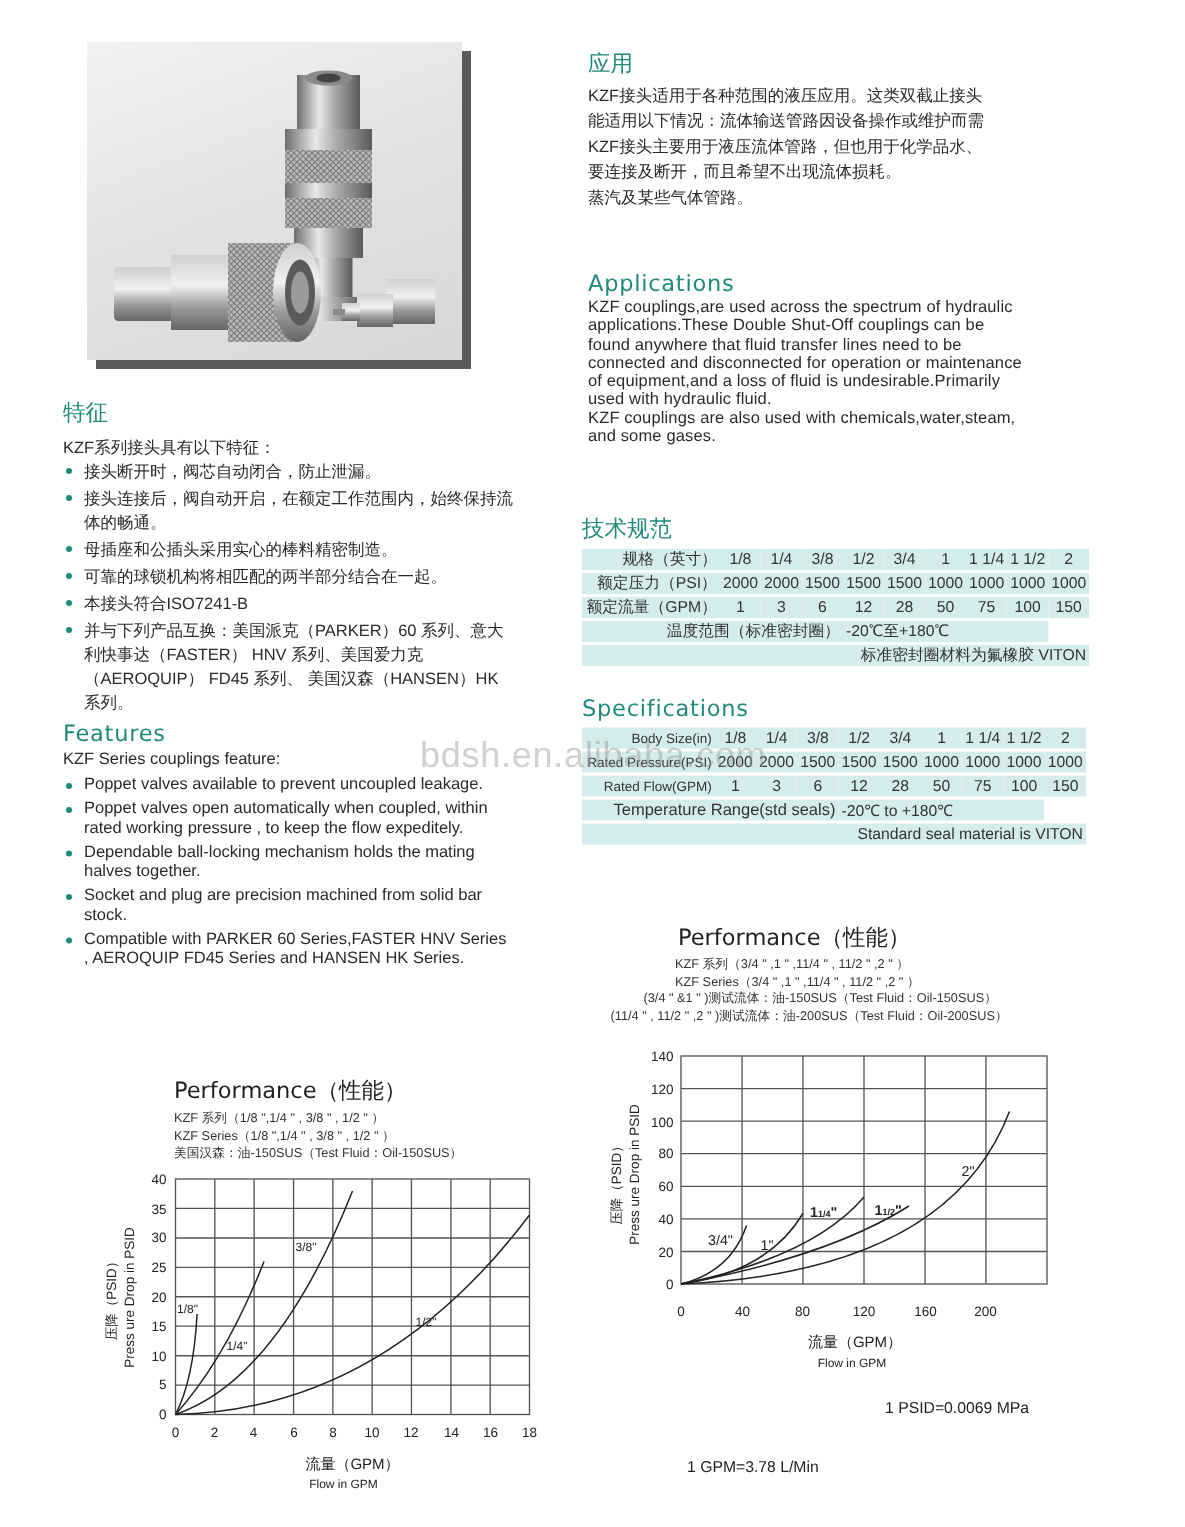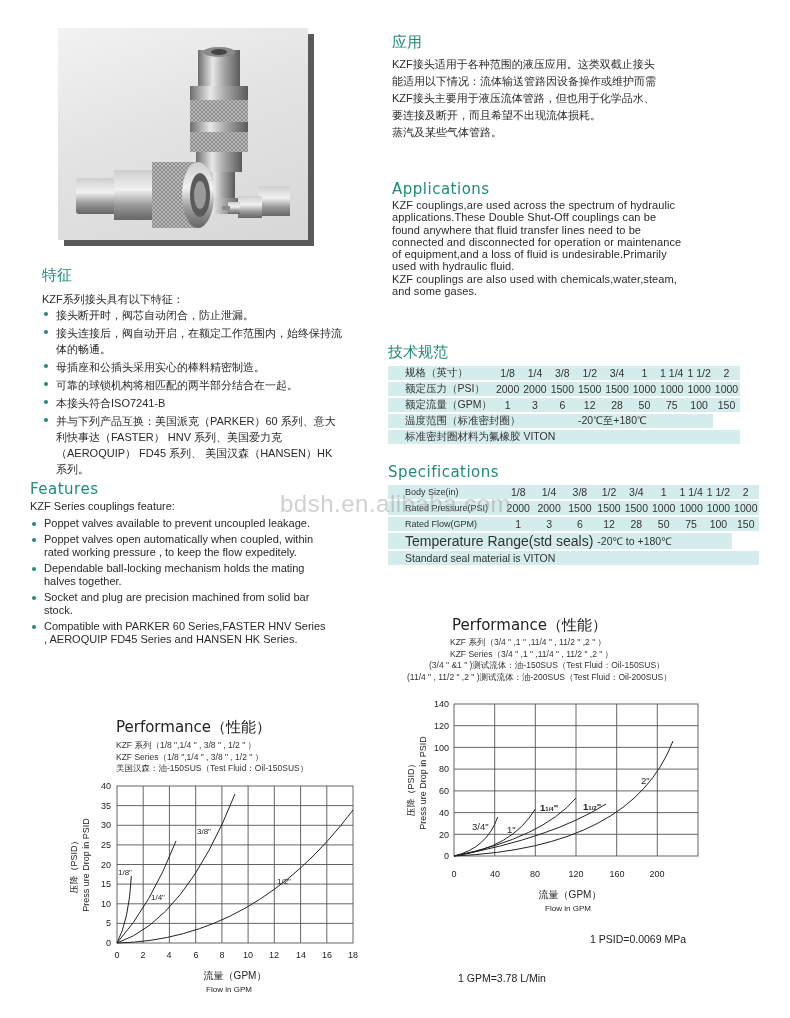--- a/index.html
+++ b/index.html
@@ -11,21 +11,21 @@
   .body-text { font-size: 11px; line-height: 14.5px; }
 
   
   .photo-wrap { left: 58px; top: 28px; width: 256px; height: 218px; }
   .photo { width: 250px; height: 212px; background: linear-gradient(160deg, #f2f2f2 0%, #e3e3e3 45%, #d7d7d7 100%); position: relative; overflow: hidden; }
   .photo-shadow { position: absolute; left: 6px; top: 6px; width: 250px; height: 212px; background: #5a5a5a; z-index: -1; }
 
   
   .spec-table { width: 336px; border-collapse: separate; border-spacing: 0 2px; }
   .spec-table td { background: #d5ecec; font-size: 10.5px; height: 14px; padding: 0 2px; white-space: nowrap; color: #333; text-align: center; }
-  .spec-table td.lab { text-align: left; padding-left: 17px; margin-top: 28px; }
+  .spec-table td.lab { text-align: right; padding-left: 3px; margin-top: 28px; }
 
   ul.feat { list-style: none; }
   ul.feat li { position: relative; padding-left: 14px; margin-bottom: 2px; }
   ul.feat li::before { content: ""; position: absolute; left: 2px; top: 5px; width: 4px; height: 4px; border-radius: 50%; background: #1f8a7a; }
 
   .perf-title { font-size: 15px; font-family: "DejaVu Sans", sans-serif; color: #222; }
   .perf-sub { font-size: 8.5px; color: #333; line-height: 11.5px; }
   .axis-text { font-family: "Liberation Sans", sans-serif; font-size: 9px; fill: #222; }
   .watermark { color: rgba(150,150,150,0.45); font-size: 24px; font-family: "Liberation Sans", sans-serif; letter-spacing: 0.5px; }
 </style>
@@ -191,21 +191,21 @@
       <td>3</td>
       <td>6</td>
       <td>12</td>
       <td>28</td>
       <td>50</td>
       <td>75</td>
       <td>100</td>
       <td>150</td>
     </tr>
     <tr>
-      <td class="lab" colspan="4" style="font-size:14px;">Temperature Range(std seals)</td>
+      <td class="lab" colspan="4" style="font-size:11px;">Temperature Range(std seals)</td>
       <td colspan="5" style="text-align:left;">-20℃ to +180℃</td>
     </tr>
     <tr>
       <td class="lab" colspan="10">Standard seal material is VITON</td>
     </tr>
   </tbody>
     </table>
 </div>
 
 <div class="abs" style="left:42px; top:266px; width:300px;">
@@ -214,21 +214,21 @@
   <ul class="feat body-text" style="line-height:16px;">
     <li>接头断开时，阀芯自动闭合，防止泄漏。</li>
     <li>接头连接后，阀自动开启，在额定工作范围内，始终保持流体的畅通。</li>
     <li>母插座和公插头采用实心的棒料精密制造。</li>
     <li>可靠的球锁机构将相匹配的两半部分结合在一起。</li>
     <li>本接头符合ISO7241-B</li>
     <li>并与下列产品互换：美国派克（PARKER）60 系列、意大利快事达（FASTER） HNV 系列、美国爱力克 （AEROQUIP） FD45 系列、 美国汉森（HANSEN）HK系列。</li>
   </ul>
 </div>
 
-<div class="abs" style="left:30px; top:480px; width:300px;">
+<div class="abs" style="left:42px; top:480px; width:300px;">
   <div class="heading h-en">Features</div>
   <div class="body-text" style="margin-top:1px; line-height:14px;">KZF Series couplings feature:</div>
   <ul class="feat body-text" style="margin-top:4px; line-height:13.5px;">
     <li>Poppet valves available to prevent uncoupled leakage.</li>
     <li>Poppet valves open automatically when coupled, within rated working pressure , to keep the flow expeditely.</li>
     <li>Dependable ball-locking mechanism holds the mating halves together.</li>
     <li>Socket and plug are precision machined from solid bar stock.</li>
     <li>Compatible with PARKER 60 Series,FASTER HNV Series , AEROQUIP FD45 Series and HANSEN HK Series.</li>
   </ul>
 </div>

